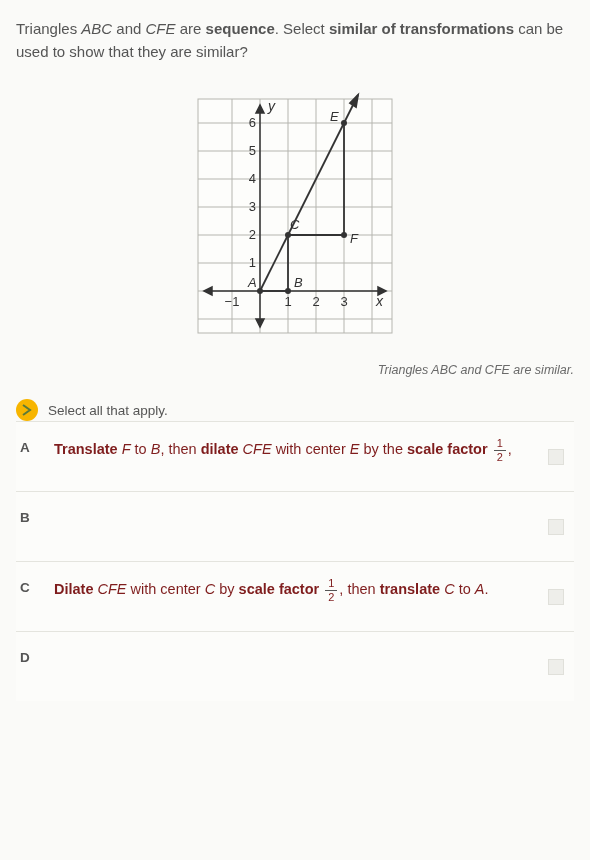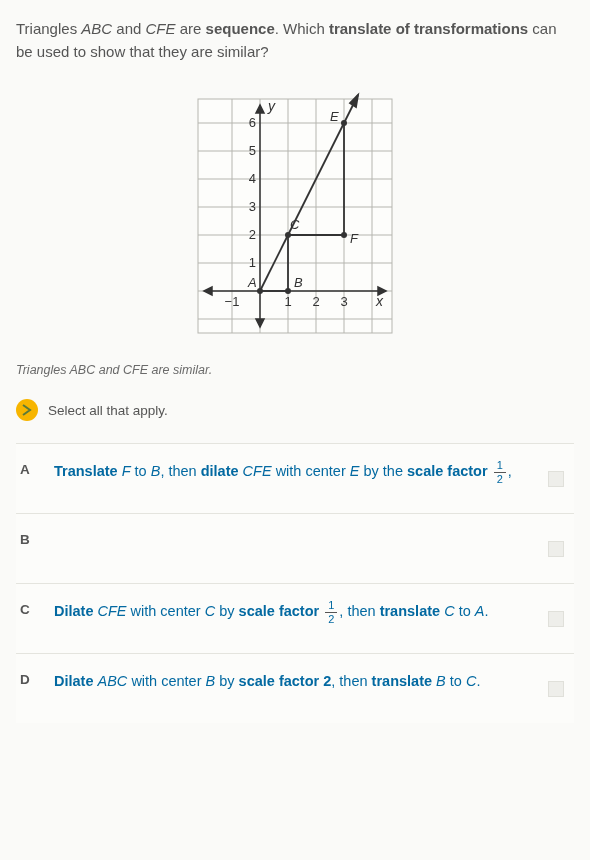--- a/index.html
+++ b/index.html
@@ -2,40 +2,40 @@
 <html><head>
 <meta charset="utf-8">
 <style>
 * { box-sizing: border-box; margin: 0; padding: 0; }
 body { width: 590px; height: 860px; font-family: -apple-system, Helvetica, Arial, sans-serif; color: #3a3a3a; background: #fafaf8; overflow: hidden; }
 .page { padding: 18px 16px 0 16px; }
 .question { font-size: 15px; line-height: 1.5; color: #555; }
 .question em { font-style: italic; }
 .question b { font-weight: 600; }
 .graph-wrap { display: flex; justify-content: center; margin: 28px 0 22px 0; }
-.caption { font-size: 12.5px; color: #6a6a6a; font-style: italic; margin: 14px 0 22px 0; }
-.select-row { display: flex; align-items: center; gap: 10px; margin-bottom: 22px; }
+.caption { font-size: 12.5px; color: #6a6a6a; font-style: italic; margin: 14px 0 22px 0; text-align: right; }
+.select-row { display: flex; align-items: center; gap: 10px; }
 .select-icon { width: 22px; height: 22px; border-radius: 50%; background: #f7b500; display: flex; align-items: center; justify-content: center; flex: none; }
 .select-icon svg { display: block; }
 .select-text { font-size: 13.5px; color: #555; }
 .options { display: flex; flex-direction: column; }
 .option { display: flex; border-top: 1px solid #e4e4de; padding: 16px 8px 18px 4px; background: #fcfcfa; min-height: 70px; align-items: flex-start; position: relative; }
 .option .letter { width: 34px; font-size: 13.5px; font-weight: 600; color: #555; padding-top: 2px; flex: none; }
-.option .text { font-size: 14.5px; color: #0369a1; line-height: 1.55; flex: 1; padding-right: 28px; }
+.option .text { font-size: 14.5px; color: #7f1d1d; line-height: 1.55; flex: 1; padding-right: 28px; }
 .option .chk { position: absolute; right: 10px; top: 50%; transform: translateY(-50%); width: 16px; height: 16px; background: #eeeeea; border: 1px solid #e0e0da; }
 .frac { display: inline-flex; flex-direction: column; align-items: center; vertical-align: middle; font-size: 11px; line-height: 1; margin: 0 2px; }
 .frac .n { border-bottom: 1px solid #555; padding: 0 3px 1px 3px; }
 .frac .d { padding-top: 1px; }
 </style>
 </head>
 <body>
 
 <div class="page">
   <p class="question">
-    <span>Triangles </span><em>ABC</em><span> and </span><em>CFE</em><span> are </span><b>sequence</b><span>. Which </span><b>translate of transformations</b><span> can be used to show that they are similar?</span>
+    <span>Triangles </span><em>ABC</em><span> and </span><em>CFE</em><span> are </span><b>sequence</b><span>. Select </span><b>similar of transformations</b><span> can be used to show that they are similar?</span>
   </p>
 
   <div class="graph-wrap">
     <svg width="210" height="250" viewBox="0 0 210 250">
 
       <rect x="8" y="8" width="194" height="234" fill="#fdfdfb" stroke="#b5b5af" stroke-width="1"></rect>
 
       <g stroke="#b5b5af" stroke-width="1">
         <line x1="42" y1="8" x2="42" y2="242"></line>
         <line x1="70" y1="8" x2="70" y2="242"></line>
@@ -145,19 +145,16 @@
         <b>Dilate</b> <em>CFE</em> with center <em>C</em> by <b>scale factor</b> <span class="frac">
             <span class="n">1</span>
             <span class="d">2</span>
           </span>, then <b>translate</b> <em>C</em> to <em>A</em>.
       </div>
       <div class="chk"></div>
     </div>
 
     <div class="option">
       <div class="letter">D</div>
-      <div class="text">
-        <b>Dilate</b> <em>ABC</em> with center <em>B</em> by <b>scale factor 2</b>, then <b>translate</b> <em>B</em> to <em>C</em>.
-      </div>
       <div class="chk"></div>
     </div>
   </div>
 </div>
 
 </body></html>

